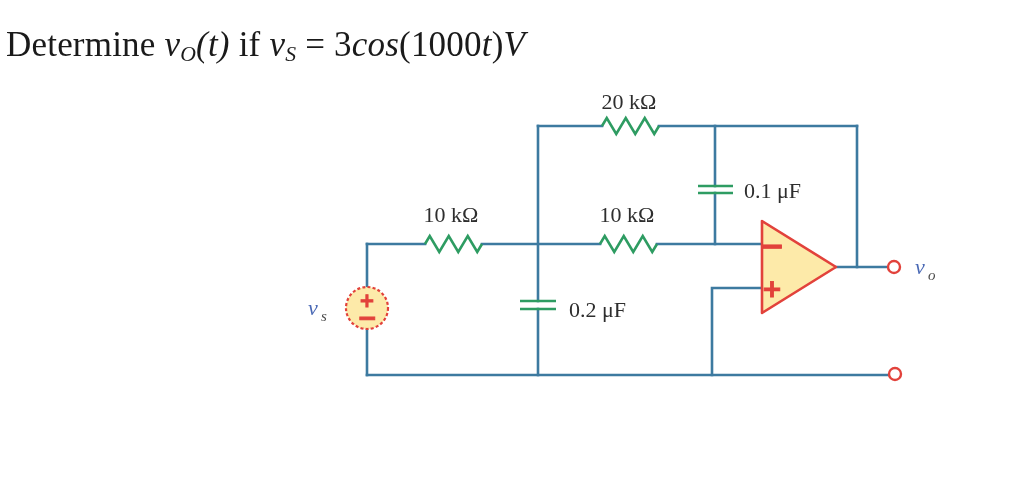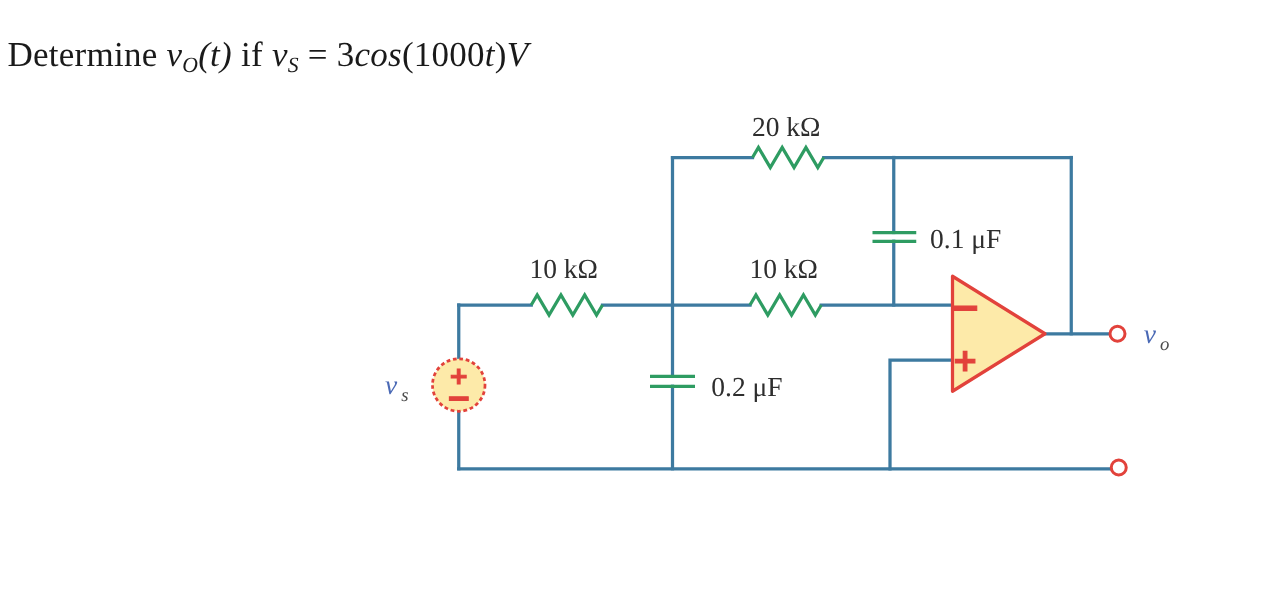--- a/index.html
+++ b/index.html
@@ -12,21 +12,21 @@
     width: 1024px;
     height: 482px;
     background: #ffffff;
     overflow: hidden;
     font-family: "Liberation Serif", "DejaVu Serif", serif;
   }
   .title {
     position: absolute;
     left: 6px;
     top: 28px;
-    font-size: 28px;
+    font-size: 35px;
     line-height: 34px;
     color: #1a1a1a;
     white-space: nowrap;
     letter-spacing: 0.2px;
   }
   .title .it { font-style: italic; }
   .title sub {
     font-size: 0.62em;
     vertical-align: -0.25em;
     line-height: 0;

